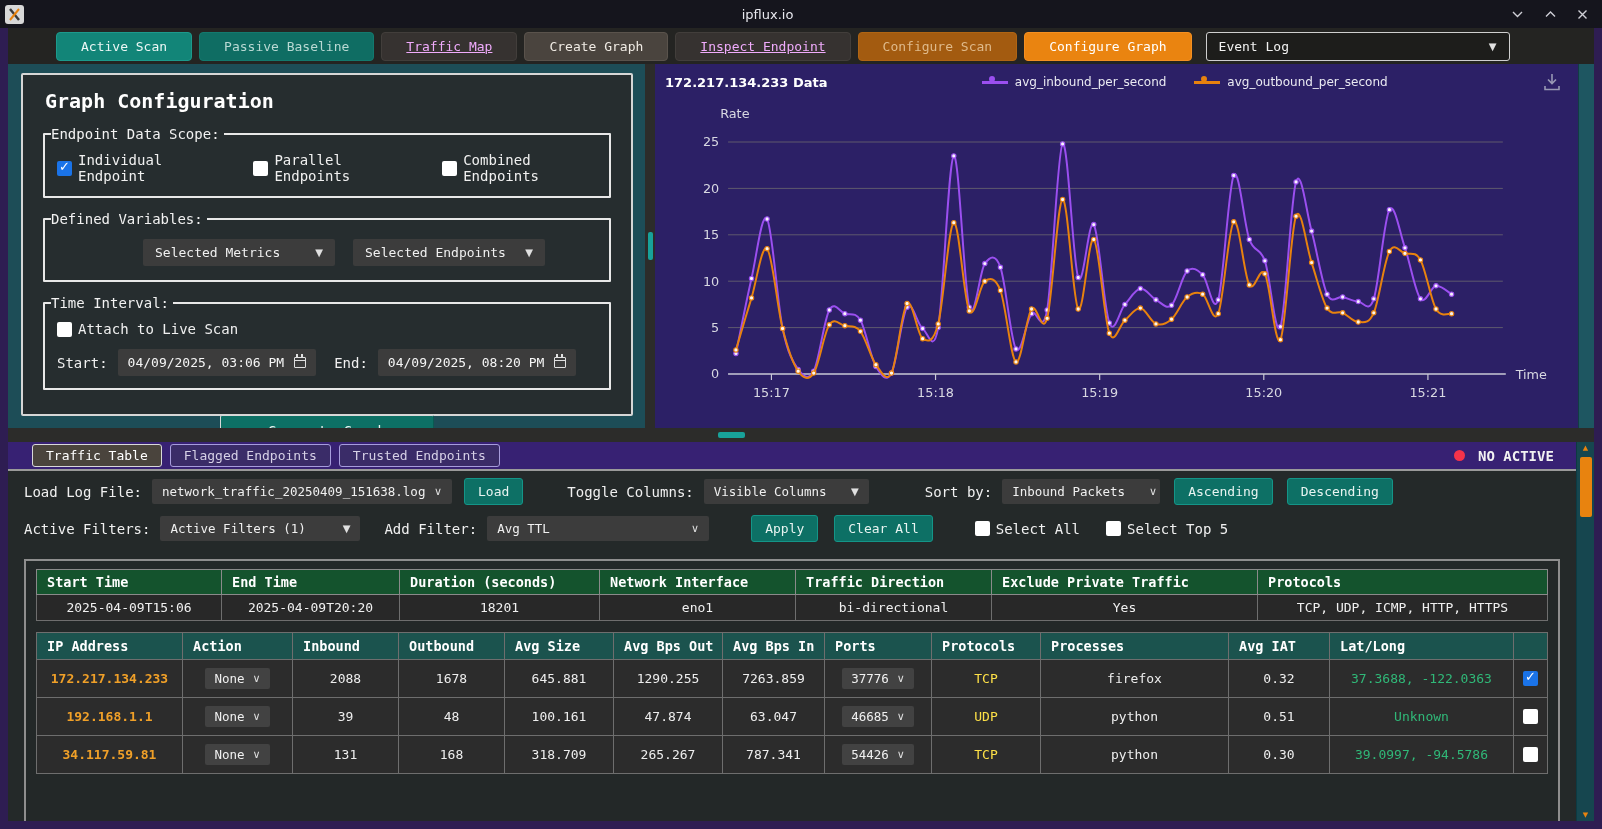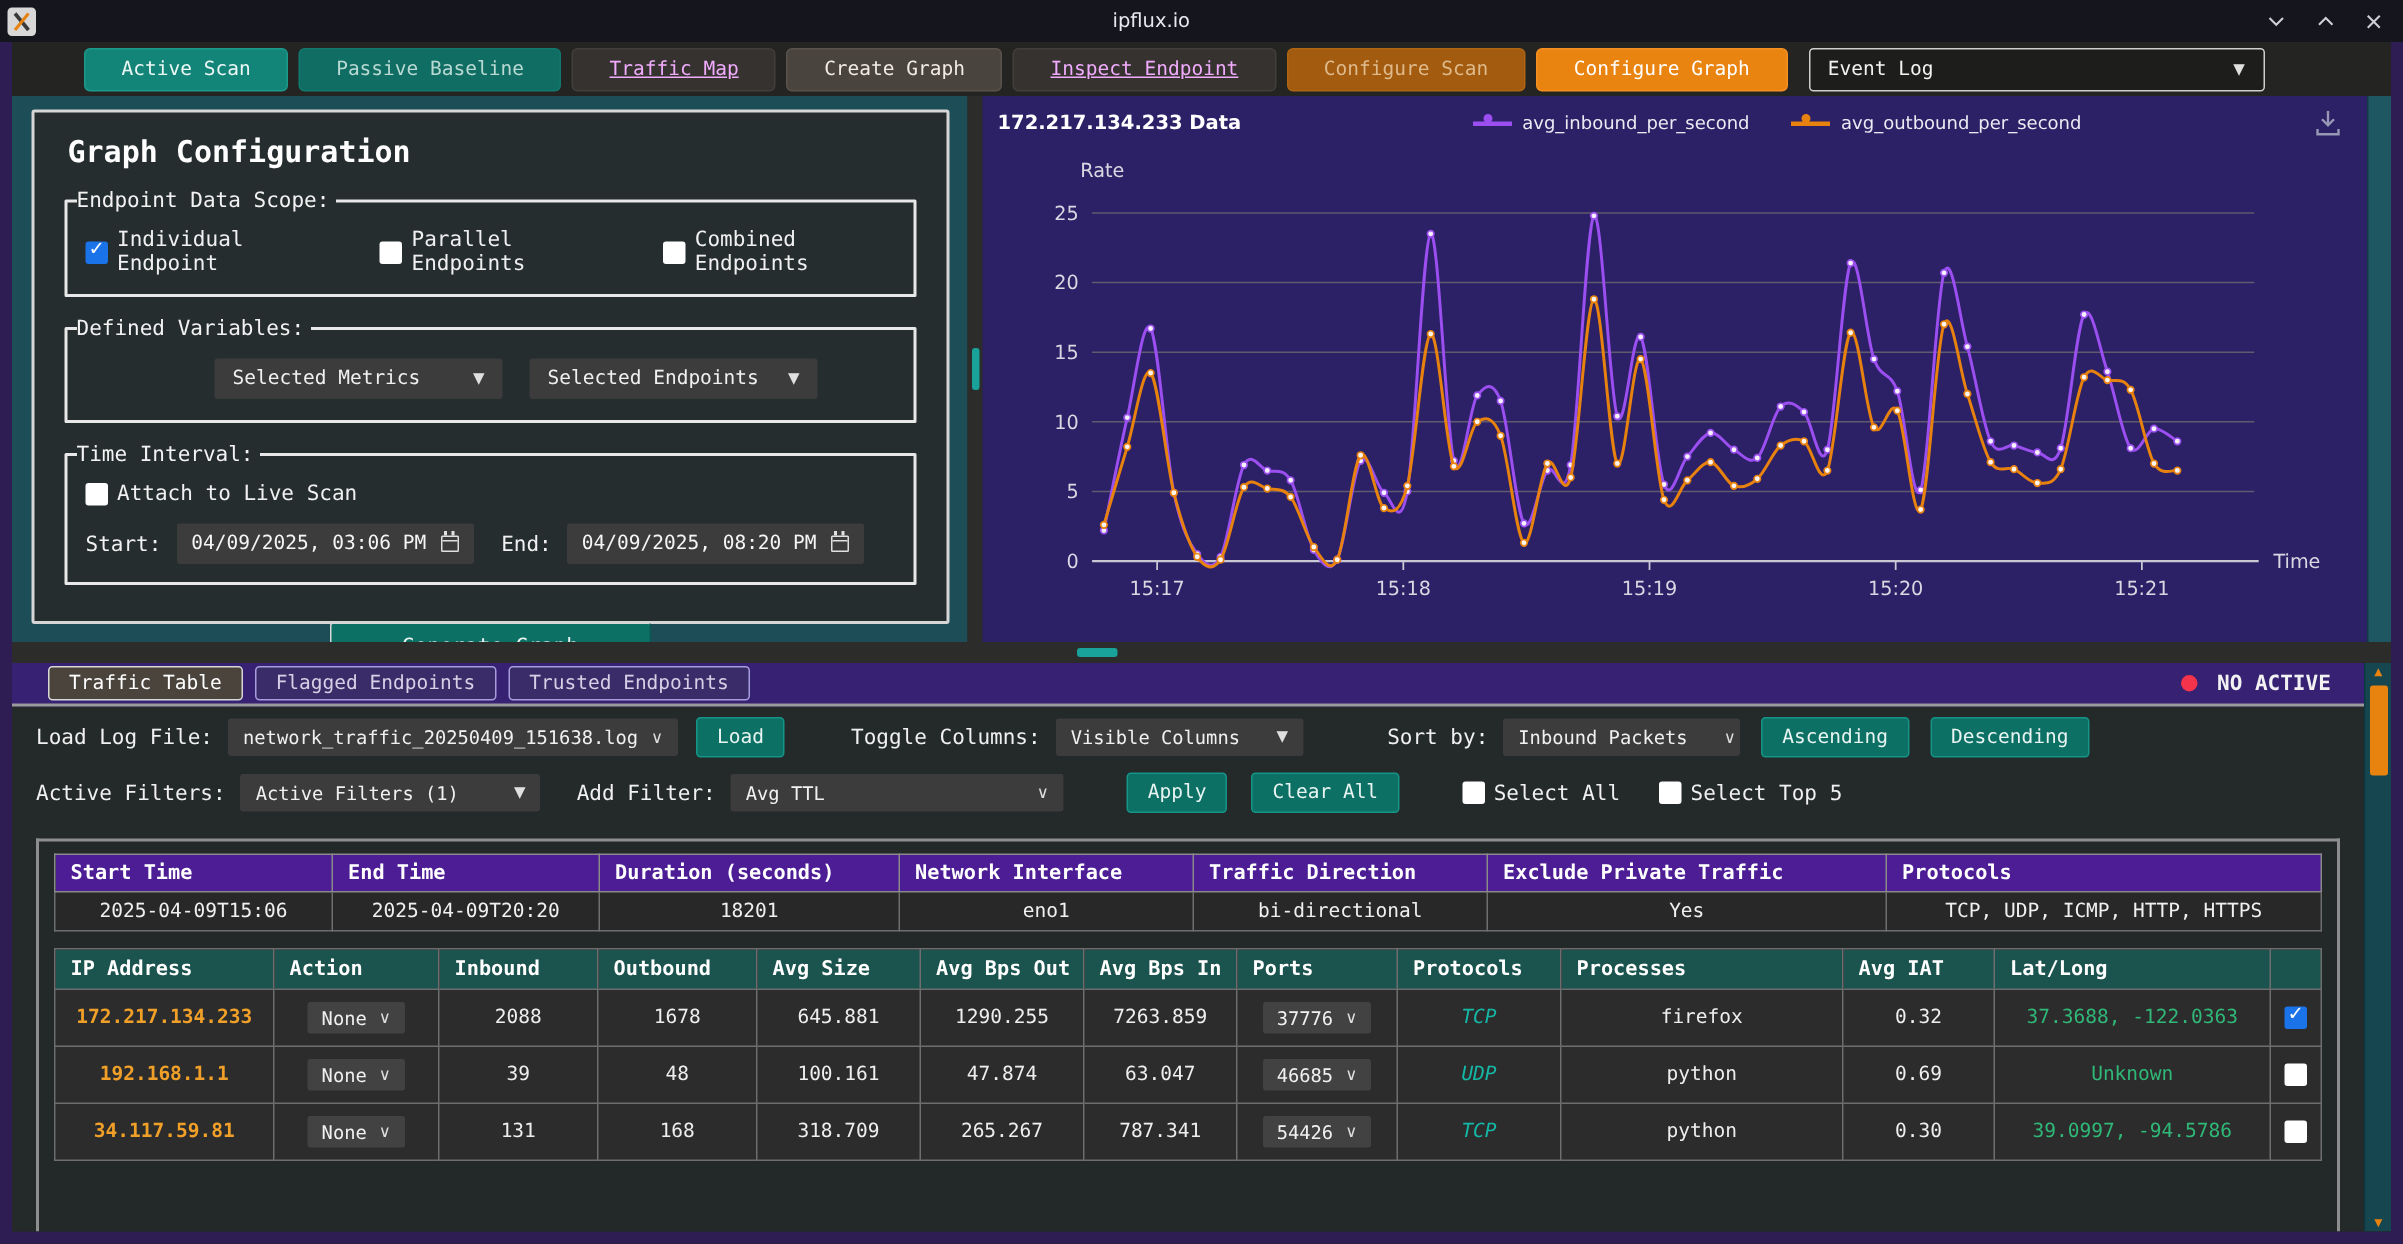--- a/index.html
+++ b/index.html
@@ -110,29 +110,29 @@
   .ctrl-row .lbl { white-space:nowrap; }
   .sel { background:#3c3c3c; color:#f0f0f0; font-size:12.5px; padding:5px 10px; border-radius:2px;
     display:flex; justify-content:space-between; align-items:center; gap:8px; cursor:pointer; white-space:nowrap; }
   .btn { background:#0d7065; border:1px solid #14958а; border:1px solid #149588; color:#e8f4f1;
     font-size:13px; font-family:inherit; padding:5px 13px; border-radius:3px; cursor:pointer; white-space:nowrap; }
 
   .tables-box { flex:1; margin:3px 34px 0 16px; border:2px solid #8e8e8e; border-bottom:none;
     padding:8px 10px 0; background:#232828; overflow:hidden; }
   table { width:100%; border-collapse:collapse; table-layout:fixed; font-size:13px; }
   th, td { overflow:hidden; white-space:nowrap; }
-  .sum th { background:#4c1d95; color:#ffffff; text-align:left; font-weight:bold; padding:4px 10px;
+  .sum th { background:#14532d; color:#ffffff; text-align:left; font-weight:bold; padding:4px 10px;
     border:1px solid #8a8a8a; font-size:13.5px; }
   .sum td { background:#282828; color:#f0f0f0; text-align:center; padding:5px 8px; border:1px solid #6e6e6e; }
   .traffic { margin-top:11px; }
   .traffic th { background:#1b534e; color:#ffffff; text-align:left; font-weight:bold; padding:5px 10px;
     border:1px solid #6e6e6e; font-size:13.5px; }
   .traffic td { background:#2c2c2c; color:#eeeeee; text-align:center; padding:8px 6px; border:1px solid #6e6e6e; }
   td.ip { color:#f0a028; font-weight:bold; }
-  .proto-val { color:#14b8a6; font-style:italic; }
+  .proto-val { color:#fde047; }
   td.latlong { color:#30b878; }
   .mini-dd { background:#424242; padding:3px 9px; border-radius:2px; display:inline-flex;
     align-items:center; gap:8px; font-size:12.5px; color:#f0f0f0; cursor:pointer; }
   .cell-cb { display:flex; justify-content:center; }
 
   .bottom-rail { position:absolute; right:0; top:0; bottom:0; width:18px; background:#16464f;
     border-left:1px solid #0d3a42; }
   .rail-thumb { position:absolute; top:15px; left:2.5px; width:12px; height:60px; background:#e8830f;
     border-radius:2px; }
   .rail-arrow { position:absolute; left:0; right:0; text-align:center; color:#e8830f; font-size:7px;
@@ -567,21 +567,21 @@
             <td>48</td>
             <td>100.161</td>
             <td>47.874</td>
             <td>63.047</td>
             <td><span class="mini-dd">
                     <span>46685</span>
                     <span class="chv-thin">∨</span>
                   </span></td>
             <td><span class="proto-val">UDP</span></td>
             <td>python</td>
-            <td>0.69</td>
+            <td>0.51</td>
             <td class="latlong">Unknown</td>
             <td>
                   <span class="cell-cb">
                     <span class="cb"></span>
                   </span>
                 </td>
           </tr>
 
           <tr>
             <td class="ip">34.117.59.81</td>

